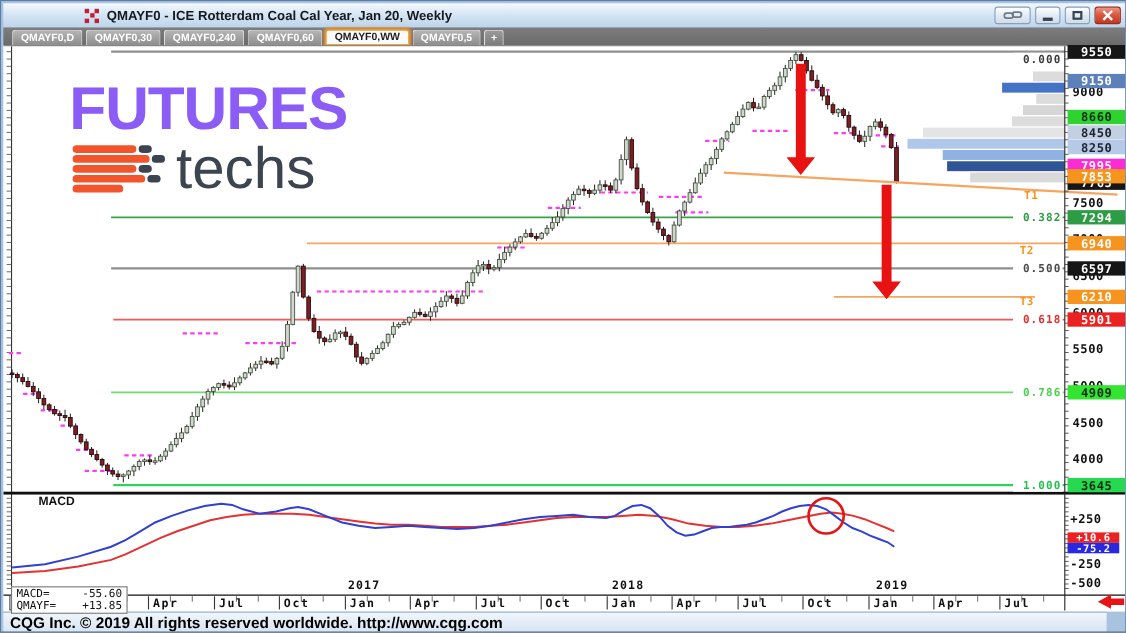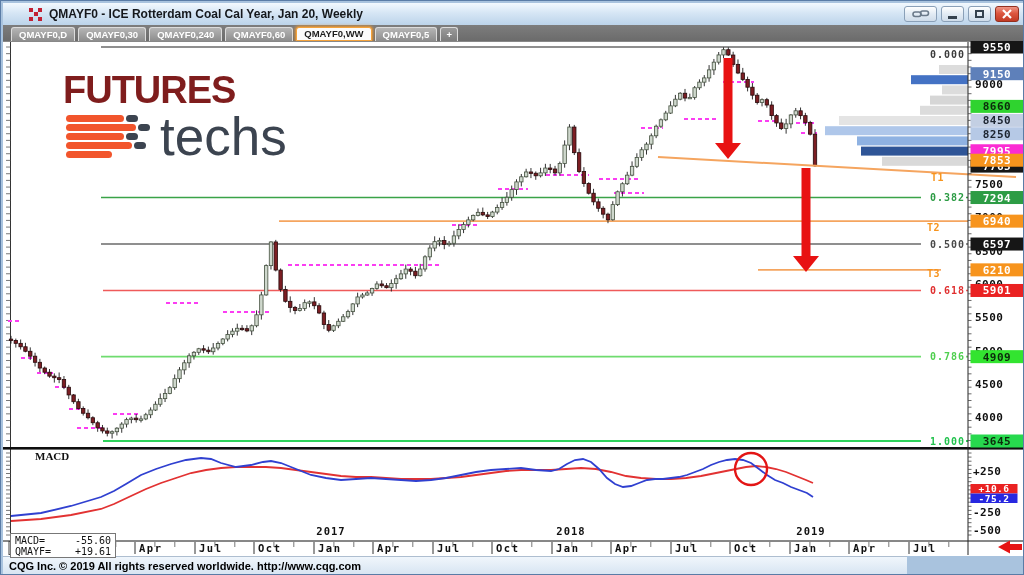--- a/index.html
+++ b/index.html
@@ -1,21 +1,21 @@
 <!DOCTYPE html>
 <html><head>
 <meta charset="utf-8">
 <style>
   html,body{margin:0;padding:0;background:#444;}
   *{box-sizing:border-box;}
   .window{position:relative;width:1024px;height:575px;background:#a9c3de;border:1px solid #5a7ca6;
           font-family:"Liberation Sans",sans-serif;overflow:hidden;}
   
   .titlebar{position:absolute;left:2px;top:2px;width:1020px;height:22px;
-            background:linear-gradient(#f3f9fe,#d6e6f5 45%,#bcd4ea);display:flex;align-items:center;}
+            background:linear-gradient(#f3f9fe,#d6e6f5 45%,#bcd4ea);display:flex;align-items:center;padding-left:48px;}
   .app-icon{width:14px;height:13px;margin:0 6px 0 26px;position:relative;}
   .app-icon i{position:absolute;width:4px;height:4px;background:#c22033;}
   .app-icon i:nth-child(1){left:0;top:0}.app-icon i:nth-child(2){left:9px;top:0}
   .app-icon i:nth-child(3){left:4.5px;top:4.5px}.app-icon i:nth-child(4){left:0;top:9px}
   .app-icon i:nth-child(5){left:9px;top:9px}
   .title{font-size:12px;font-weight:700;color:#15181c;}
   .winbtns{margin-left:auto;display:flex;gap:4px;padding-right:4px;}
   .wbtn{width:23px;height:16px;border:1px solid #8aa0b8;border-radius:3px;
         background:linear-gradient(#ffffff,#e2ebf4 50%,#cfdcea);display:flex;align-items:center;justify-content:center;}
   .wbtn.link{width:33px;}
@@ -28,38 +28,38 @@
   .tab{height:14px;padding:0 7px;border:1px solid #dcdcdc;border-bottom:none;border-radius:3px 3px 0 0;
        background:linear-gradient(#b5b5b5,#8d8d8d);color:#fff;font-size:9.5px;font-weight:700;
        display:flex;align-items:center;line-height:1;}
   .tab.active{background:#fbfbfb;color:#1c1c1c;border:1px solid #f5a33b;box-shadow:0 0 3px 1px #f2992e;}
   .tab.add{width:18px;justify-content:center;background:linear-gradient(#9a9a9a,#7c7c7c);}
   
   .client{position:absolute;left:2px;top:40px;width:1020px;height:515px;background:#ffffff;}
   .client svg{position:absolute;left:0;top:0;z-index:2;}
   
   .logo{position:absolute;left:60px;top:30px;z-index:1;}
-  .logo .l1{font-size:38px;font-weight:800;letter-spacing:-1px;color:#7f1d1d;line-height:1;}
+  .logo .l1{font-size:55px;font-weight:800;letter-spacing:-1px;color:#8b5cf6;line-height:1;}
   .logo .row{display:flex;align-items:flex-start;margin-top:6px;}
   .logo .bars{width:80px;height:44px;position:relative;margin-left:3px;}
   .logo .bars i{position:absolute;height:6.5px;border-radius:3.5px;background:#f2552c;}
   .logo .bars b{position:absolute;height:6.5px;width:12px;border-radius:3.5px;background:#3c4450;}
   .logo .l2{font-size:53px;font-weight:400;color:#3c4450;line-height:0.82;margin-left:14px;}
   
-  .macd-label{position:absolute;left:32px;top:409px;z-index:3;font-family:Liberation Serif, serif;
+  .macd-label{position:absolute;left:32px;top:409px;z-index:3;font-family:Liberation Sans, sans-serif;
               font-size:11px;font-weight:700;color:#111;}
   .macd-tip{position:absolute;left:7px;top:492px;width:106px;height:25px;z-index:3;background:#fff;
             border:1px solid #777;font-family:"DejaVu Sans Mono",monospace;font-size:10px;color:#111;
             padding:1px 4px;display:flex;flex-direction:column;justify-content:space-around;}
   .macd-tip .r{display:flex;justify-content:space-between;}
   
-  .statusbar{position:absolute;left:2px;top:555px;width:904px;height:18px;
+  .statusbar{position:absolute;left:2px;top:555px;width:1003px;height:18px;
              background:linear-gradient(#f0f6fc,#d8e5f2);border-top:1px solid #aebed0;
              display:flex;align-items:center;justify-content:space-between;padding:0 6px;
-             font-size:11px;font-weight:600;color:#000;}
+             font-size:14px;font-weight:600;color:#000;}
 </style>
 </head>
 <body>
 
 <div class="window">
 
   <div class="titlebar">
     <span class="app-icon">
         <i></i>
         <i></i>
@@ -884,21 +884,21 @@
 
     <div class="macd-label">MACD</div>
 
     <div class="macd-tip">
       <div class="r">
           <span>MACD=</span>
                      <span>-55.60</span>
         </div>
       <div class="r">
           <span>QMAYF=</span>
-                     <span>+19.61</span>
+                     <span>+13.85</span>
         </div>
     </div>
   </div>
 
   <div class="statusbar">
     <span>CQG Inc. © 2019 All rights reserved worldwide. http://www.cqg.com</span>
   </div>
 
 </div>
 

